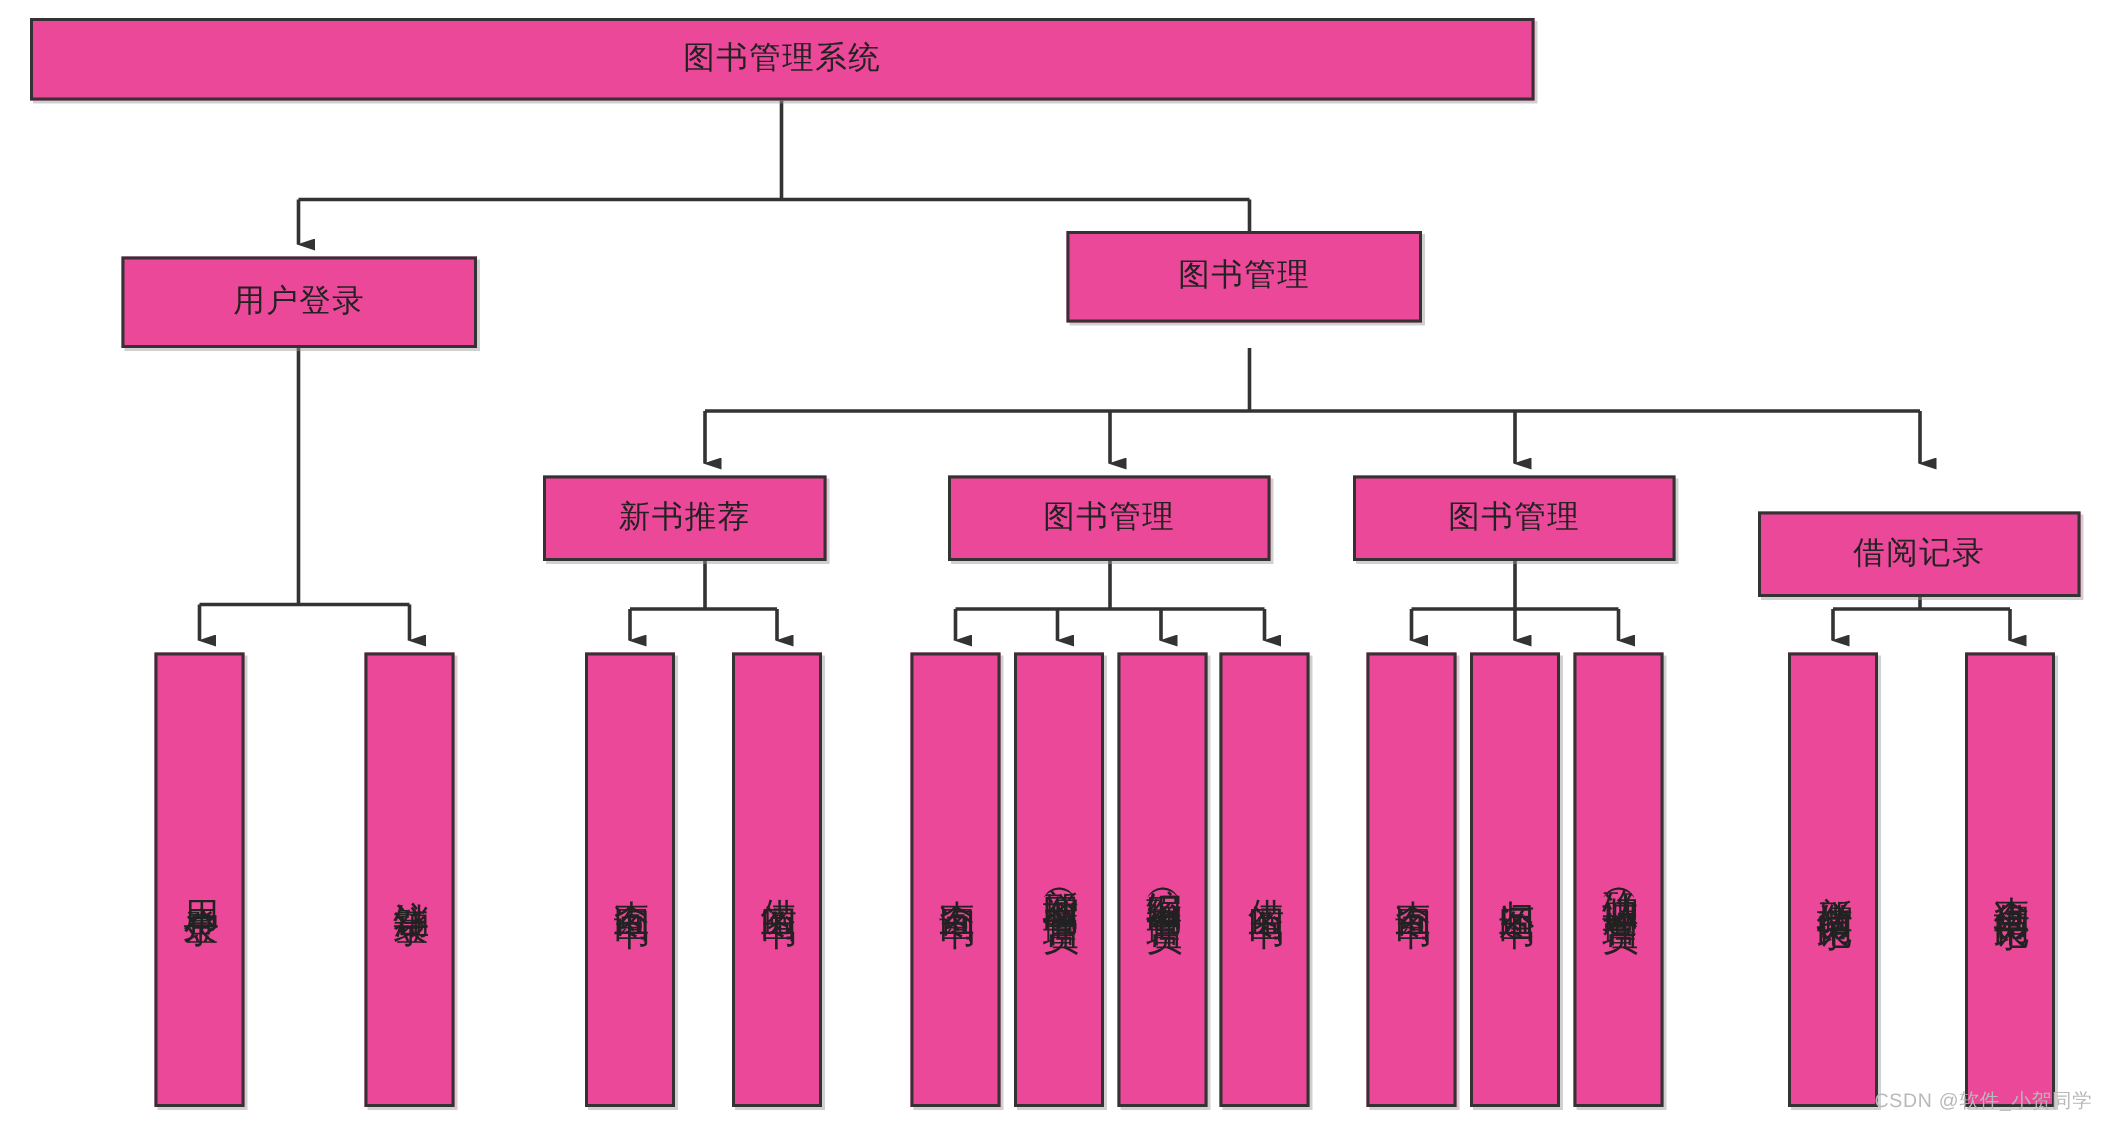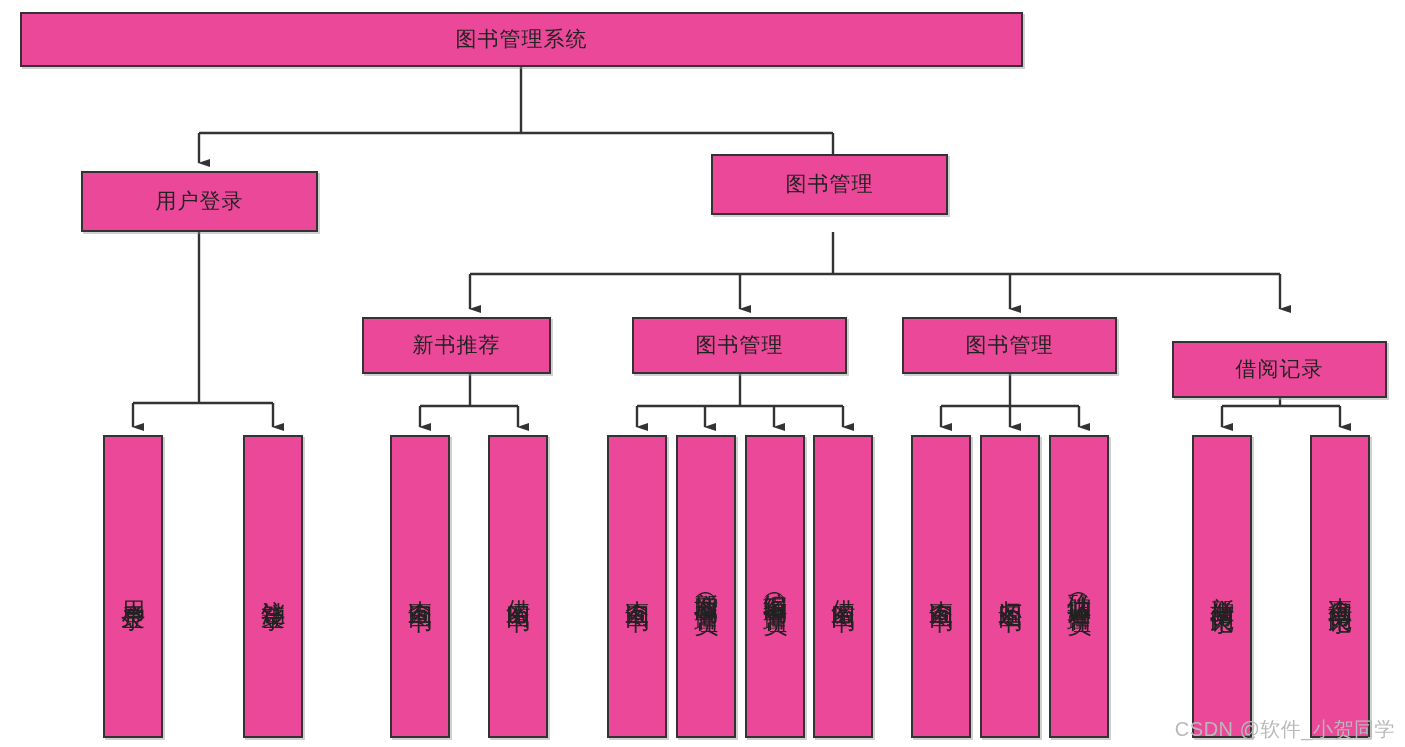--- a/index.html
+++ b/index.html
@@ -38,21 +38,21 @@
     font-size:24px;
     line-height:1.18;
     letter-spacing:3px;
     white-space:normal;
     text-align:center;
   }
   #watermark {
     position:absolute;
     right:10px;
     bottom:4px;
-    font-size:20px;
+    font-size:13px;
     color:#b9b9b9;
     letter-spacing:0.5px;
     white-space:nowrap;
     pointer-events:none;
   }
 </style>
 </head>
 <body>
 
 <div id="canvas">

